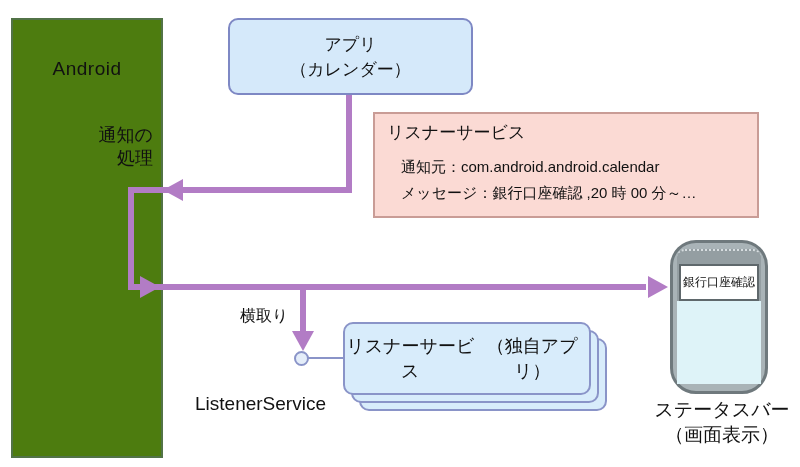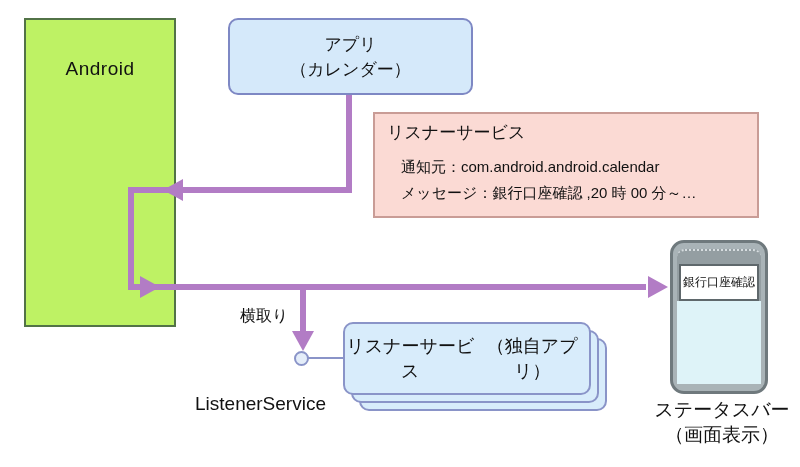--- a/index.html
+++ b/index.html
@@ -5,22 +5,22 @@
   html,body{margin:0;padding:0;background:#ffffff;}
   .canvas{
     position:relative;width:800px;height:467px;background:#ffffff;
     font-family:"Liberation Sans","DejaVu Sans",sans-serif;color:#111;
     overflow:hidden;
   }
   .abs{position:absolute;box-sizing:border-box;}
 
   
   .android-box{
-    left:11px;top:18px;width:152px;height:309px;
-    background:#bef264;border:2px solid #527347;margin-left:13px;
+    left:11px;top:18px;width:152px;height:440px;
+    background:#4d7c0f;border:2px solid #527347;
   }
   .android-title{
     position:absolute;left:0;right:0;top:38px;text-align:center;
     font-size:19px;letter-spacing:.5px;
   }
   .android-process{
     position:absolute;right:8px;top:104px;text-align:right;
     font-size:18px;line-height:23px;
   }
 
@@ -61,21 +61,21 @@
     background:#e4edf9;border:2px solid #8a94c8;z-index:6;
   }
   .connector-line{left:308px;top:357px;width:36px;height:2px;background:#8a94c8;}
 
   .intercept-label{left:240px;top:306px;font-size:16px;}
   .nls-label{left:195px;top:369px;font-size:19px;line-height:23px;}
 
   
   .phone{
     left:670px;top:240px;width:98px;height:154px;
-    background:#a9b3b7;border:3px solid #6f797d;border-radius:14px;
+    background:#a9b3b7;border:3px solid #6f797d;border-radius:26px;
   }
   .phone-statusbar{
     position:absolute;left:4px;right:4px;top:6px;height:52px;
     background:#949ea2;border-radius:8px 8px 0 0;
     border-top:2px dotted #d7dde0;box-sizing:border-box;
   }
   .phone-screen{
     position:absolute;left:4px;right:4px;top:58px;bottom:7px;
     background:#def3f8;
   }
@@ -107,20 +107,24 @@
   .head-to-phone{left:648px;top:276px;}
   .head-to-listener{left:292px;top:331px;}
 </style>
 </head>
 <body>
 
 <div class="canvas">
 
   <div class="abs android-box">
     <div class="android-title">Android</div>
+    <div class="android-process">
+      <span>通知の</span><br>
+      <span>処理</span>
+    </div>
   </div>
 
   <div class="abs app-box">
     <span>アプリ</span>
     <span>（カレンダー）</span>
   </div>
 
   <div class="abs notice-box">
     <div class="notice-title">リスナーサービス</div>
     <div class="notice-line">通知元：com.android.android.calendar</div>

